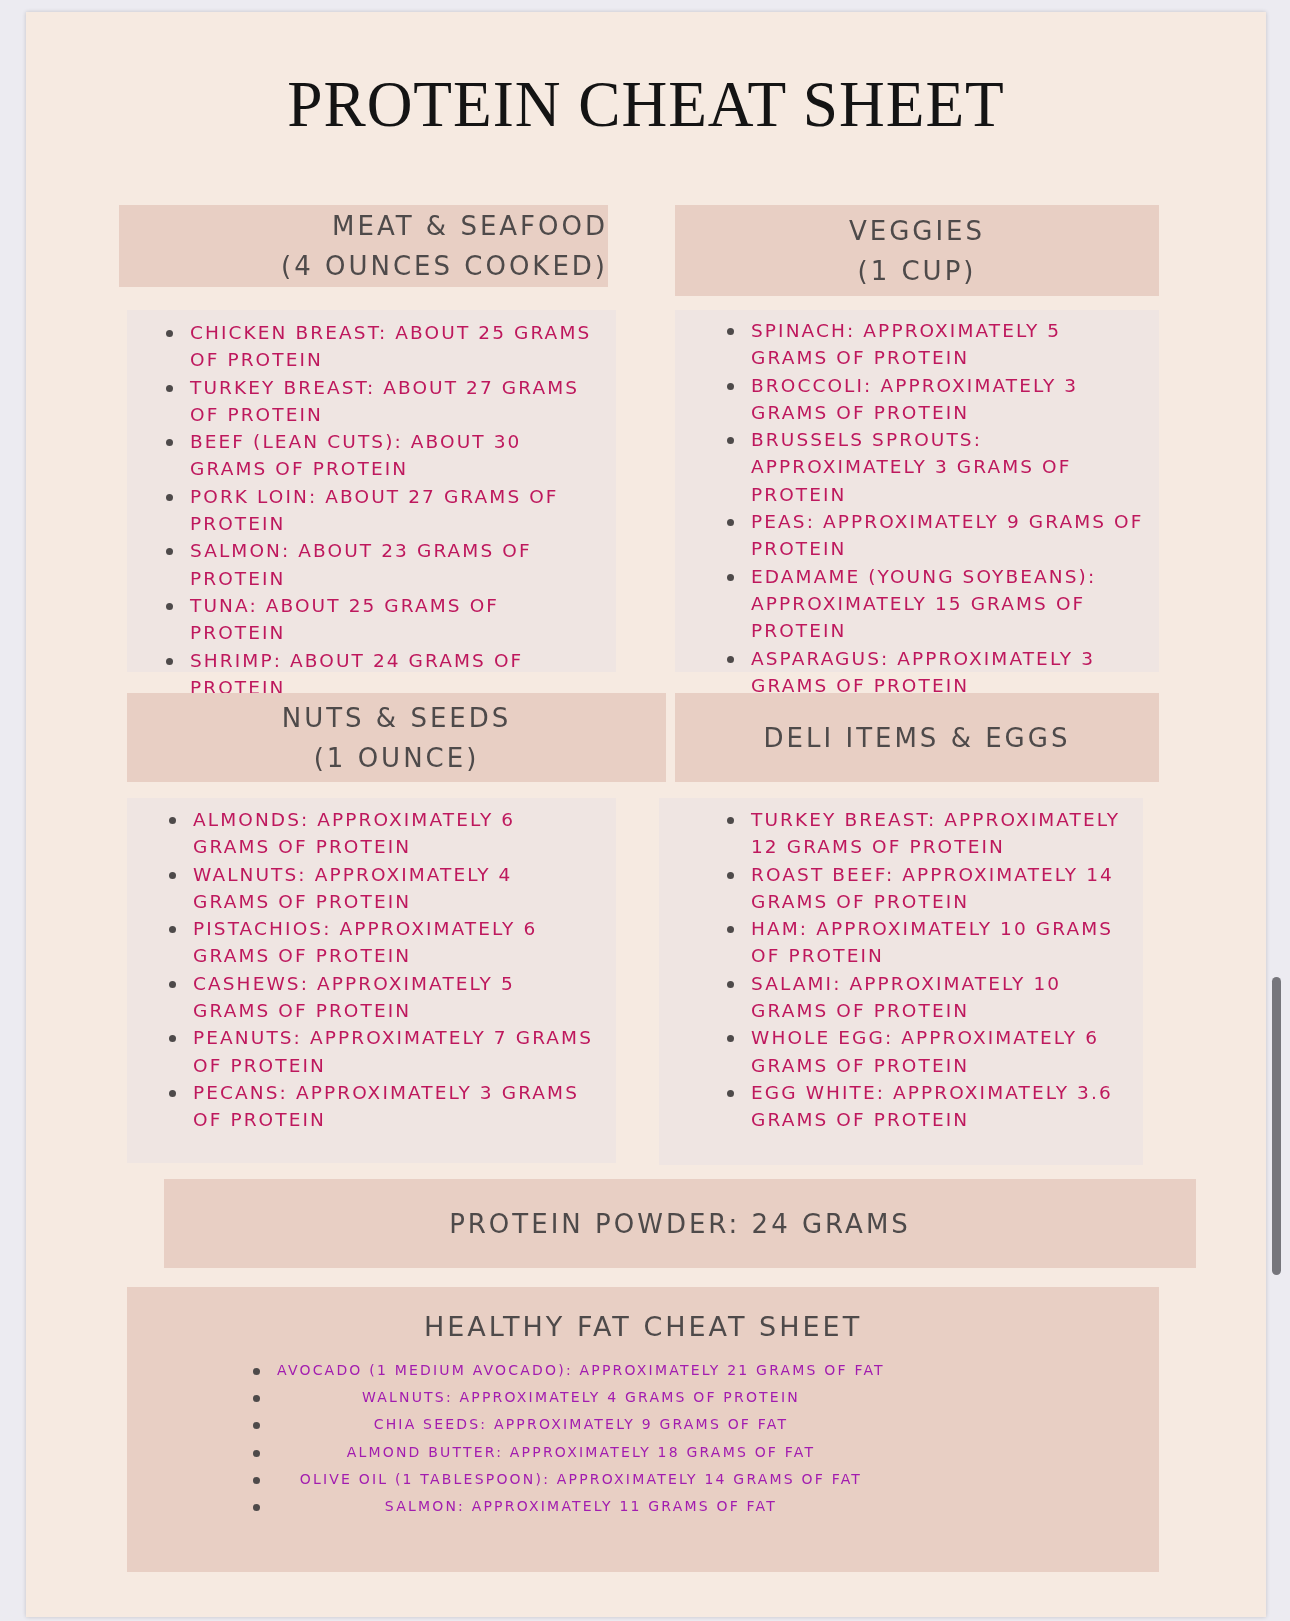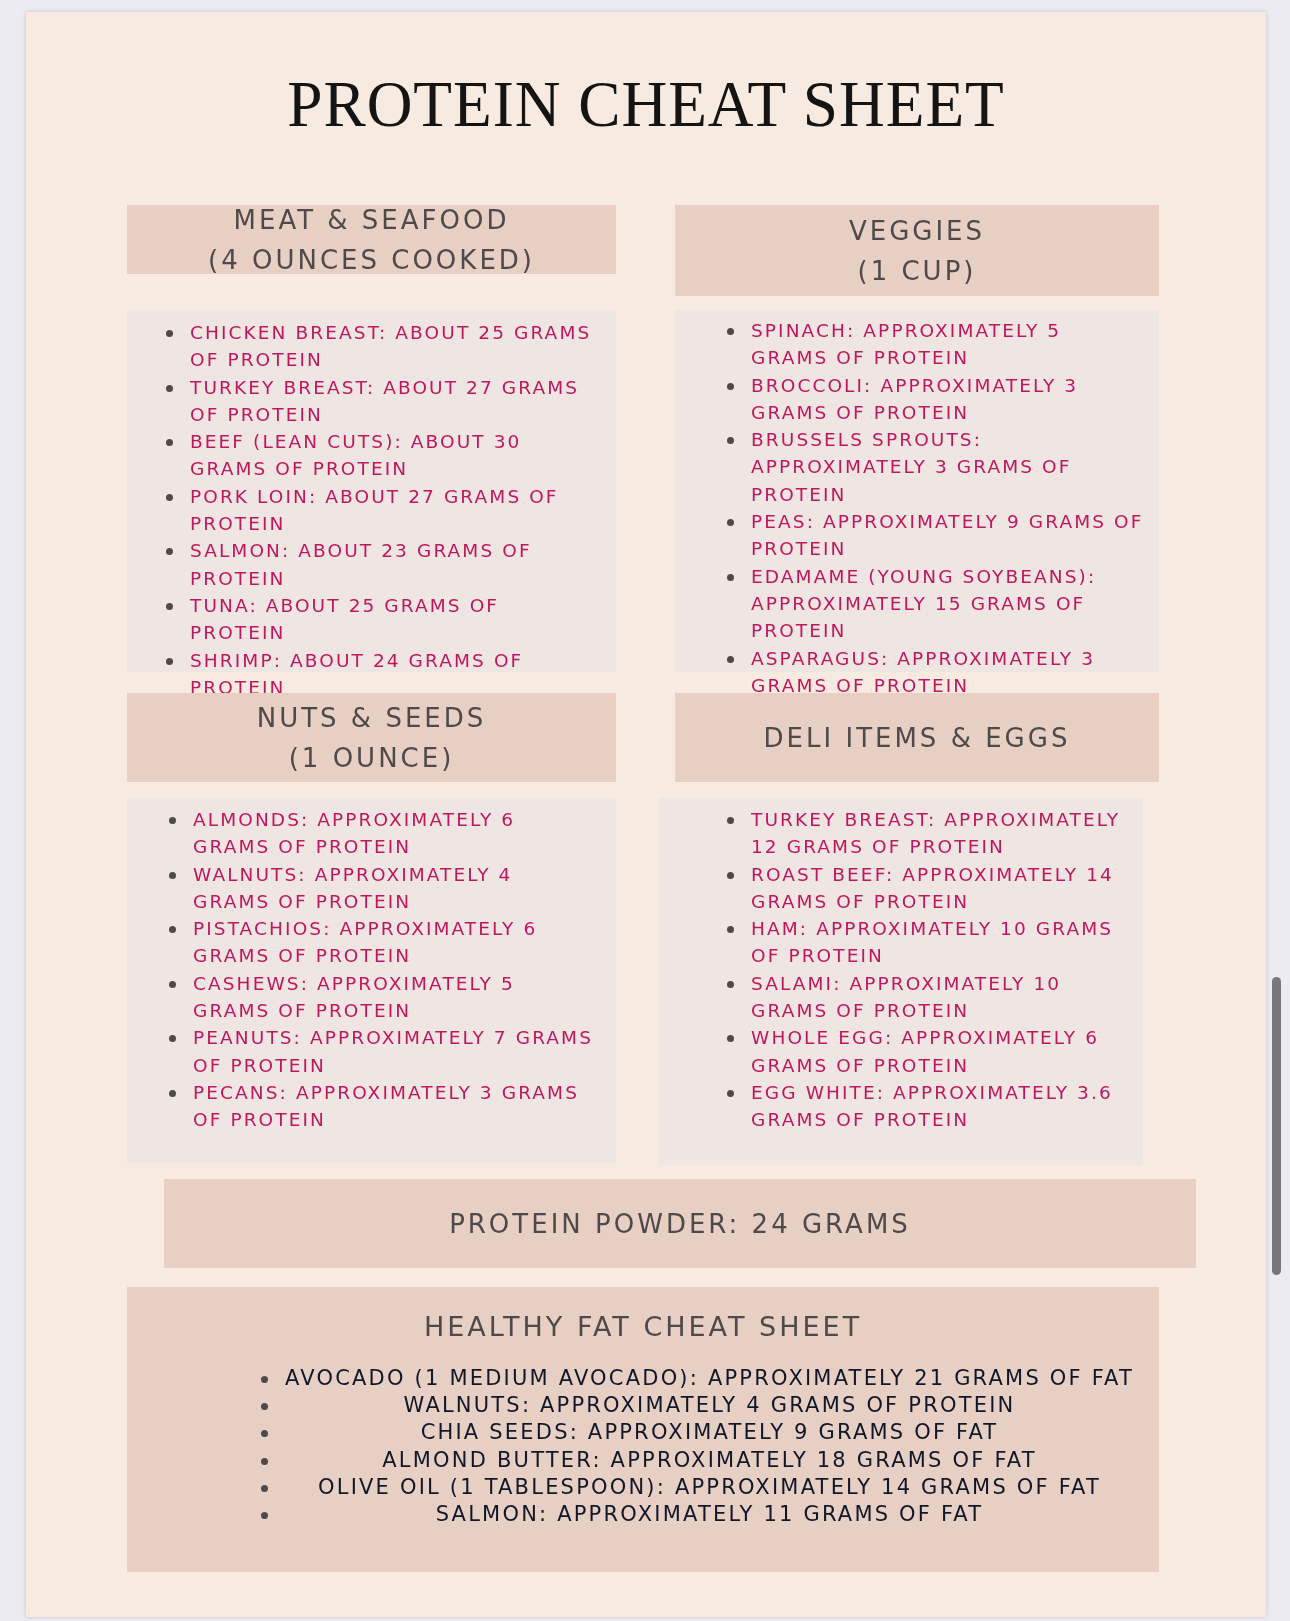--- a/index.html
+++ b/index.html
@@ -46,37 +46,37 @@
   .hdr-on-top { z-index: 2; }
   .scrollbar-thumb {
     position: absolute; left: 1272px; top: 977px; width: 9px; height: 298px;
     background: #76767c; border-radius: 5px;
   }
   .fat-title {
     position: absolute; left: 0; right: 0; top: 22px; text-align: center;
     font-size: 27px; letter-spacing: 3px; color: #4e4a4a; line-height: 36px;
   }
   .fat-list {
-    position: absolute; left: 124px; top: 70px; margin: 8px; padding: 0; list-style: none;
-    color: #0f172a; font-size: 21px; letter-spacing: 2.2px; line-height: 27.2px;
+    position: absolute; left: 124px; top: 70px; margin: 0; padding: 0; list-style: none;
+    color: #a21caf; font-size: 14px; letter-spacing: 2.2px; line-height: 27.2px;
   }
   .fat-list li { position: relative; padding-left: 26px; white-space: nowrap; }
   .fat-list li::before {
     content: ""; position: absolute; left: 2px; top: 11px;
     width: 7px; height: 7px; border-radius: 50%; background: #4e4a4a;
   }
 </style>
 </head>
 <body>
 
 <div class="page">
 
   <div class="title">PROTEIN CHEAT SHEET</div>
 
-  <div class="hdr hdr-on-top" style="left:101px; top:193px; width:489px; height:69px;">
+  <div class="hdr hdr-on-top" style="left:93px; top:193px; width:489px; height:82px;align-items:flex-end;">
     <span>MEAT &amp; SEAFOOD</span>
     <span>(4 OUNCES COOKED)</span>
   </div>
   <div class="listbox" style="left:101px; top:298px; width:489px; height:362px;"></div>
   <ul class="list" style="left:129px; top:298px; width:430px;">
     <li>CHICKEN BREAST: ABOUT 25 GRAMS OF PROTEIN</li>
     <li>TURKEY BREAST: ABOUT 27 GRAMS OF PROTEIN</li>
     <li>BEEF (LEAN CUTS): ABOUT 30 GRAMS OF PROTEIN</li>
     <li>PORK LOIN: ABOUT 27 GRAMS OF PROTEIN</li>
     <li>SALMON: ABOUT 23 GRAMS OF PROTEIN</li>
@@ -91,21 +91,21 @@
   <div class="listbox" style="left:649px; top:298px; width:484px; height:362px;"></div>
   <ul class="list" style="left:690px; top:296px; width:420px;">
     <li>SPINACH: APPROXIMATELY 5 GRAMS OF PROTEIN</li>
     <li>BROCCOLI: APPROXIMATELY 3 GRAMS OF PROTEIN</li>
     <li>BRUSSELS SPROUTS: APPROXIMATELY 3 GRAMS OF PROTEIN</li>
     <li>PEAS: APPROXIMATELY 9 GRAMS OF PROTEIN</li>
     <li>EDAMAME (YOUNG SOYBEANS): APPROXIMATELY 15 GRAMS OF PROTEIN</li>
     <li>ASPARAGUS: APPROXIMATELY 3 GRAMS OF PROTEIN</li>
   </ul>
 
-  <div class="hdr hdr-on-top" style="left:101px; top:681px; width:489px; height:89px;">
+  <div class="hdr hdr-on-top" style="left:101px; top:681px; width:539px; height:89px;">
     <span>NUTS &amp; SEEDS</span>
     <span>(1 OUNCE)</span>
   </div>
   <div class="listbox" style="left:101px; top:786px; width:489px; height:365px;"></div>
   <ul class="list" style="left:132px; top:785px; width:430px;">
     <li>ALMONDS: APPROXIMATELY 6 GRAMS OF PROTEIN</li>
     <li>WALNUTS: APPROXIMATELY 4 GRAMS OF PROTEIN</li>
     <li>PISTACHIOS: APPROXIMATELY 6 GRAMS OF PROTEIN</li>
     <li>CASHEWS: APPROXIMATELY 5 GRAMS OF PROTEIN</li>
     <li>PEANUTS: APPROXIMATELY 7 GRAMS OF PROTEIN</li>

